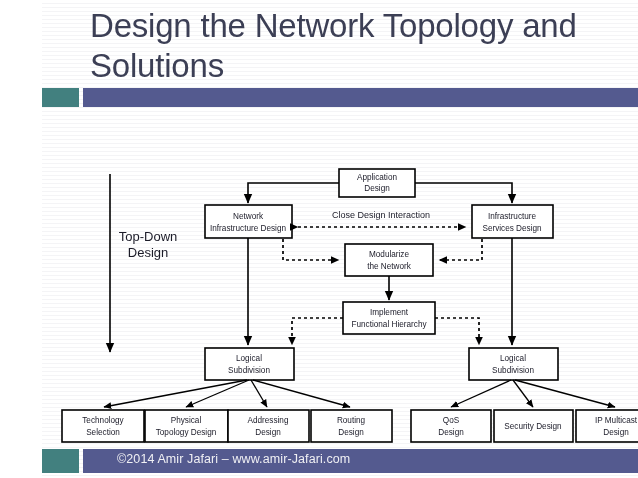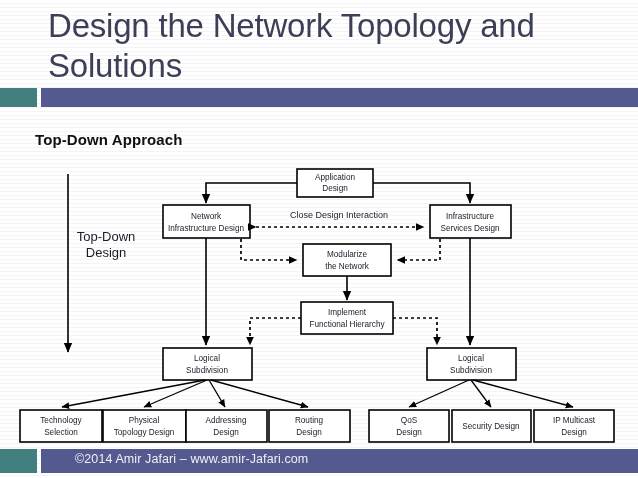--- a/index.html
+++ b/index.html
@@ -10,20 +10,21 @@
     overflow:hidden;
     position:relative;
   }
   
   .slide{
     position:absolute;inset:0;
     background:
       repeating-linear-gradient(to bottom,
         #ffffff 0px, #ffffff 3px,
         #f4f4f6 3px, #f4f4f6 4px);
+    margin-left: 42px;
   }
   .title-block{
     position:absolute;left:48px;top:6px;width:560px;
     color:#3c3f55;
     font-size:33px;line-height:40px;
     font-weight:400;
     letter-spacing:-0.2px;
   }
   
   .rule-teal{
@@ -67,21 +68,20 @@
 </head>
 <body>
 
 <div class="slide">
 
   <div class="title-block">Design the Network Topology and Solutions</div>
 
   <div class="rule-teal"></div>
   <div class="rule-purple"></div>
 
-  <div class="section-heading">Top-Down Approach</div>
 
   <div class="diagram">
     <svg width="638" height="285" viewBox="0 0 638 285" xmlns="http://www.w3.org/2000/svg">
       <defs>
         <marker id="ah" markerWidth="7" markerHeight="7" refX="5.6" refY="3" orient="auto" markerUnits="strokeWidth">
           <path d="M0,0.4 L6,3 L0,5.6 z" fill="#000000"></path>
         </marker>
         <marker id="ahs" markerWidth="6" markerHeight="6" refX="4.8" refY="2.6" orient="auto" markerUnits="strokeWidth">
           <path d="M0,0.3 L5,2.6 L0,4.9 z" fill="#000000"></path>
         </marker>

